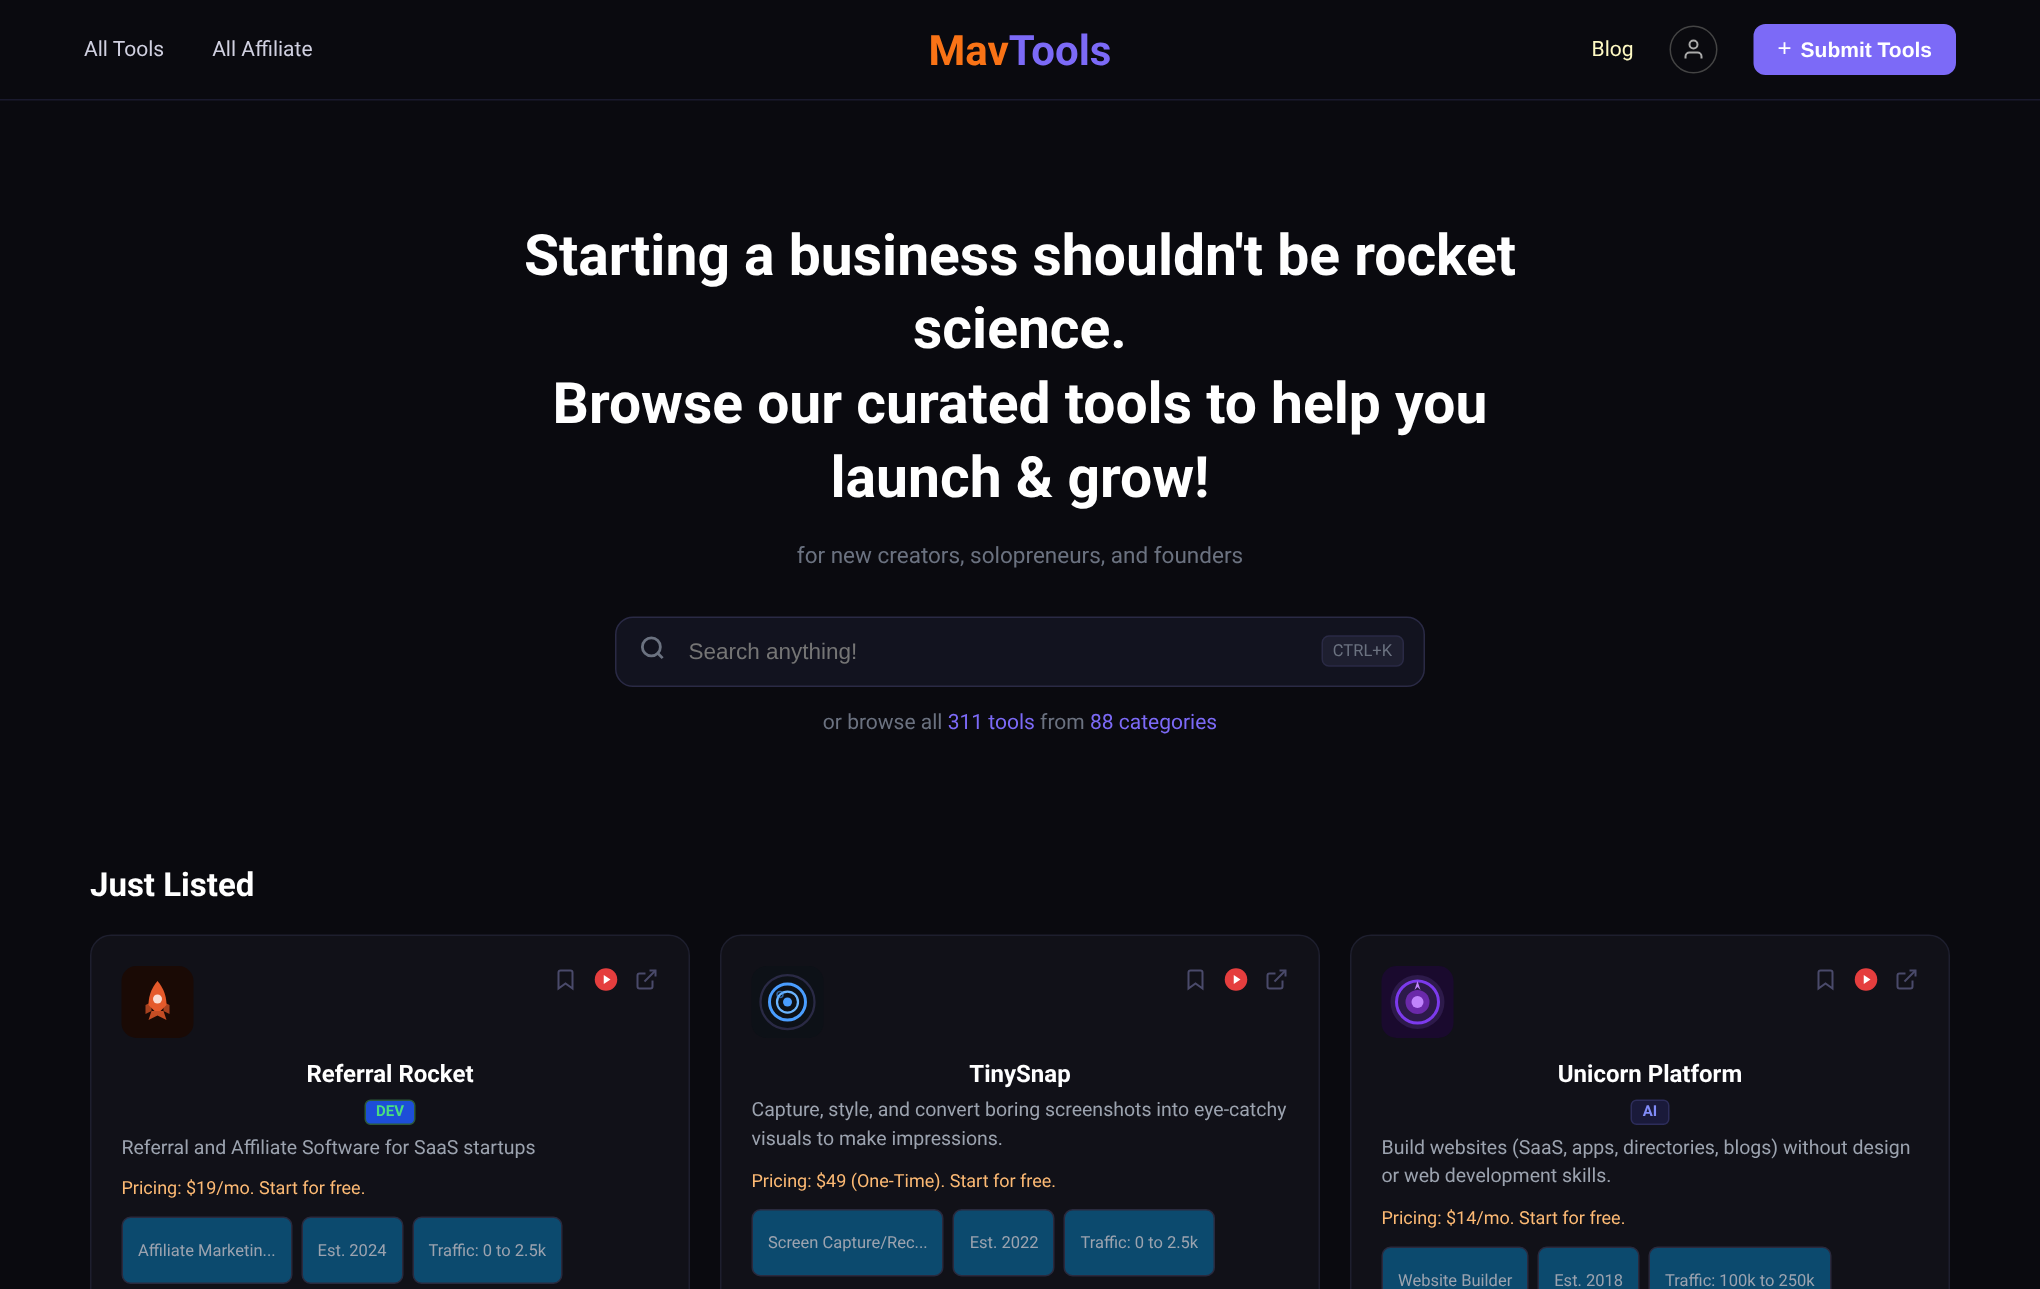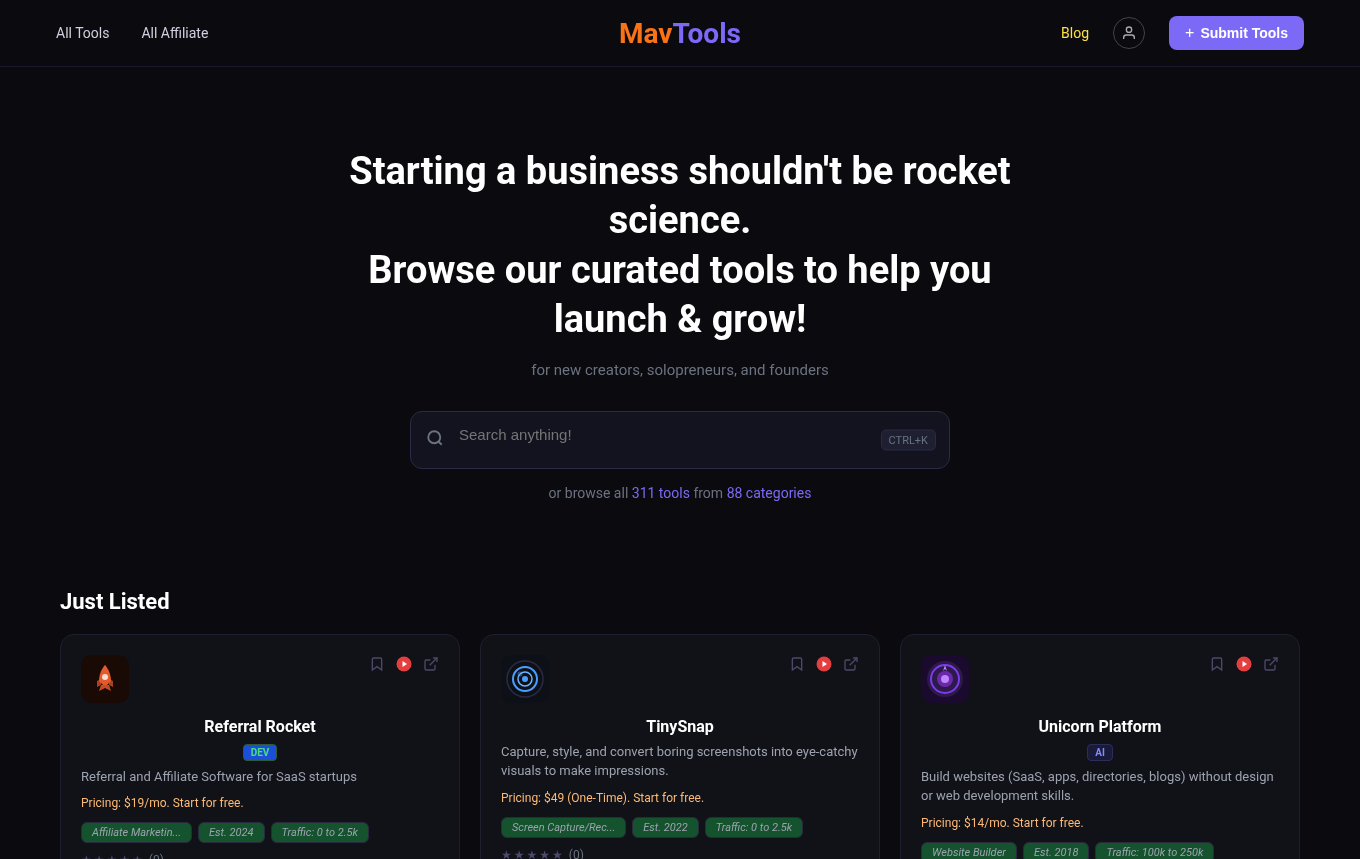--- a/index.html
+++ b/index.html
@@ -39,21 +39,21 @@
       font-size: 28px;
       font-weight: 700;
     }
     .logo-mav { color: #f97316; }
     .logo-tools { color: #7c6af7; }
     .nav-right {
       display: flex;
       align-items: center;
       gap: 24px;
     }
-    .nav-blog { color: #fde047; font-size: 14px; cursor: pointer; }
+    .nav-blog { color: #fef9c3; font-size: 14px; cursor: pointer; }
     .nav-user-icon {
       width: 32px; height: 32px;
       border-radius: 50%;
       border: 1px solid #444;
       display: flex; align-items: center; justify-content: center;
       cursor: pointer;
       color: #aaa;
     }
     .submit-btn {
       display: flex;
@@ -92,21 +92,21 @@
     .search-wrap {
       margin: 32px auto 16px;
       max-width: 540px;
       position: relative;
     }
     .search-box {
       width: 100%;
       background: #12131f;
       border: 1.5px solid #2a2a45;
       border-radius: 12px;
-      padding: 14px 50px 25px 48px;
+      padding: 14px 50px 14px 48px;
       color: #9ca3af;
       font-size: 15px;
       outline: none;
     }
     .search-icon-wrap {
       position: absolute;
       left: 16px;
       top: 50%;
       transform: translateY(-50%);
       color: #6b7280;
@@ -236,27 +236,26 @@
       color: #fdba74;
       margin-bottom: 12px;
     }
     .card-tags {
       display: flex;
       flex-wrap: wrap;
       gap: 6px;
       margin-bottom: 10px;
     }
     .tag {
-      background: #14532d;
+      background: #0c4a6e;
       color: #9ca3af;
       font-size: 11px;
-      padding: 3px 10px;
+      padding: 15px 10px;
       border-radius: 6px;
       border: 1px solid #2a2a3e;
-      font-style: italic;
     }
     .card-rating {
       display: flex;
       align-items: center;
       gap: 6px;
       margin-top: 6px;
     }
     .stars {
       display: flex;
       gap: 2px;

